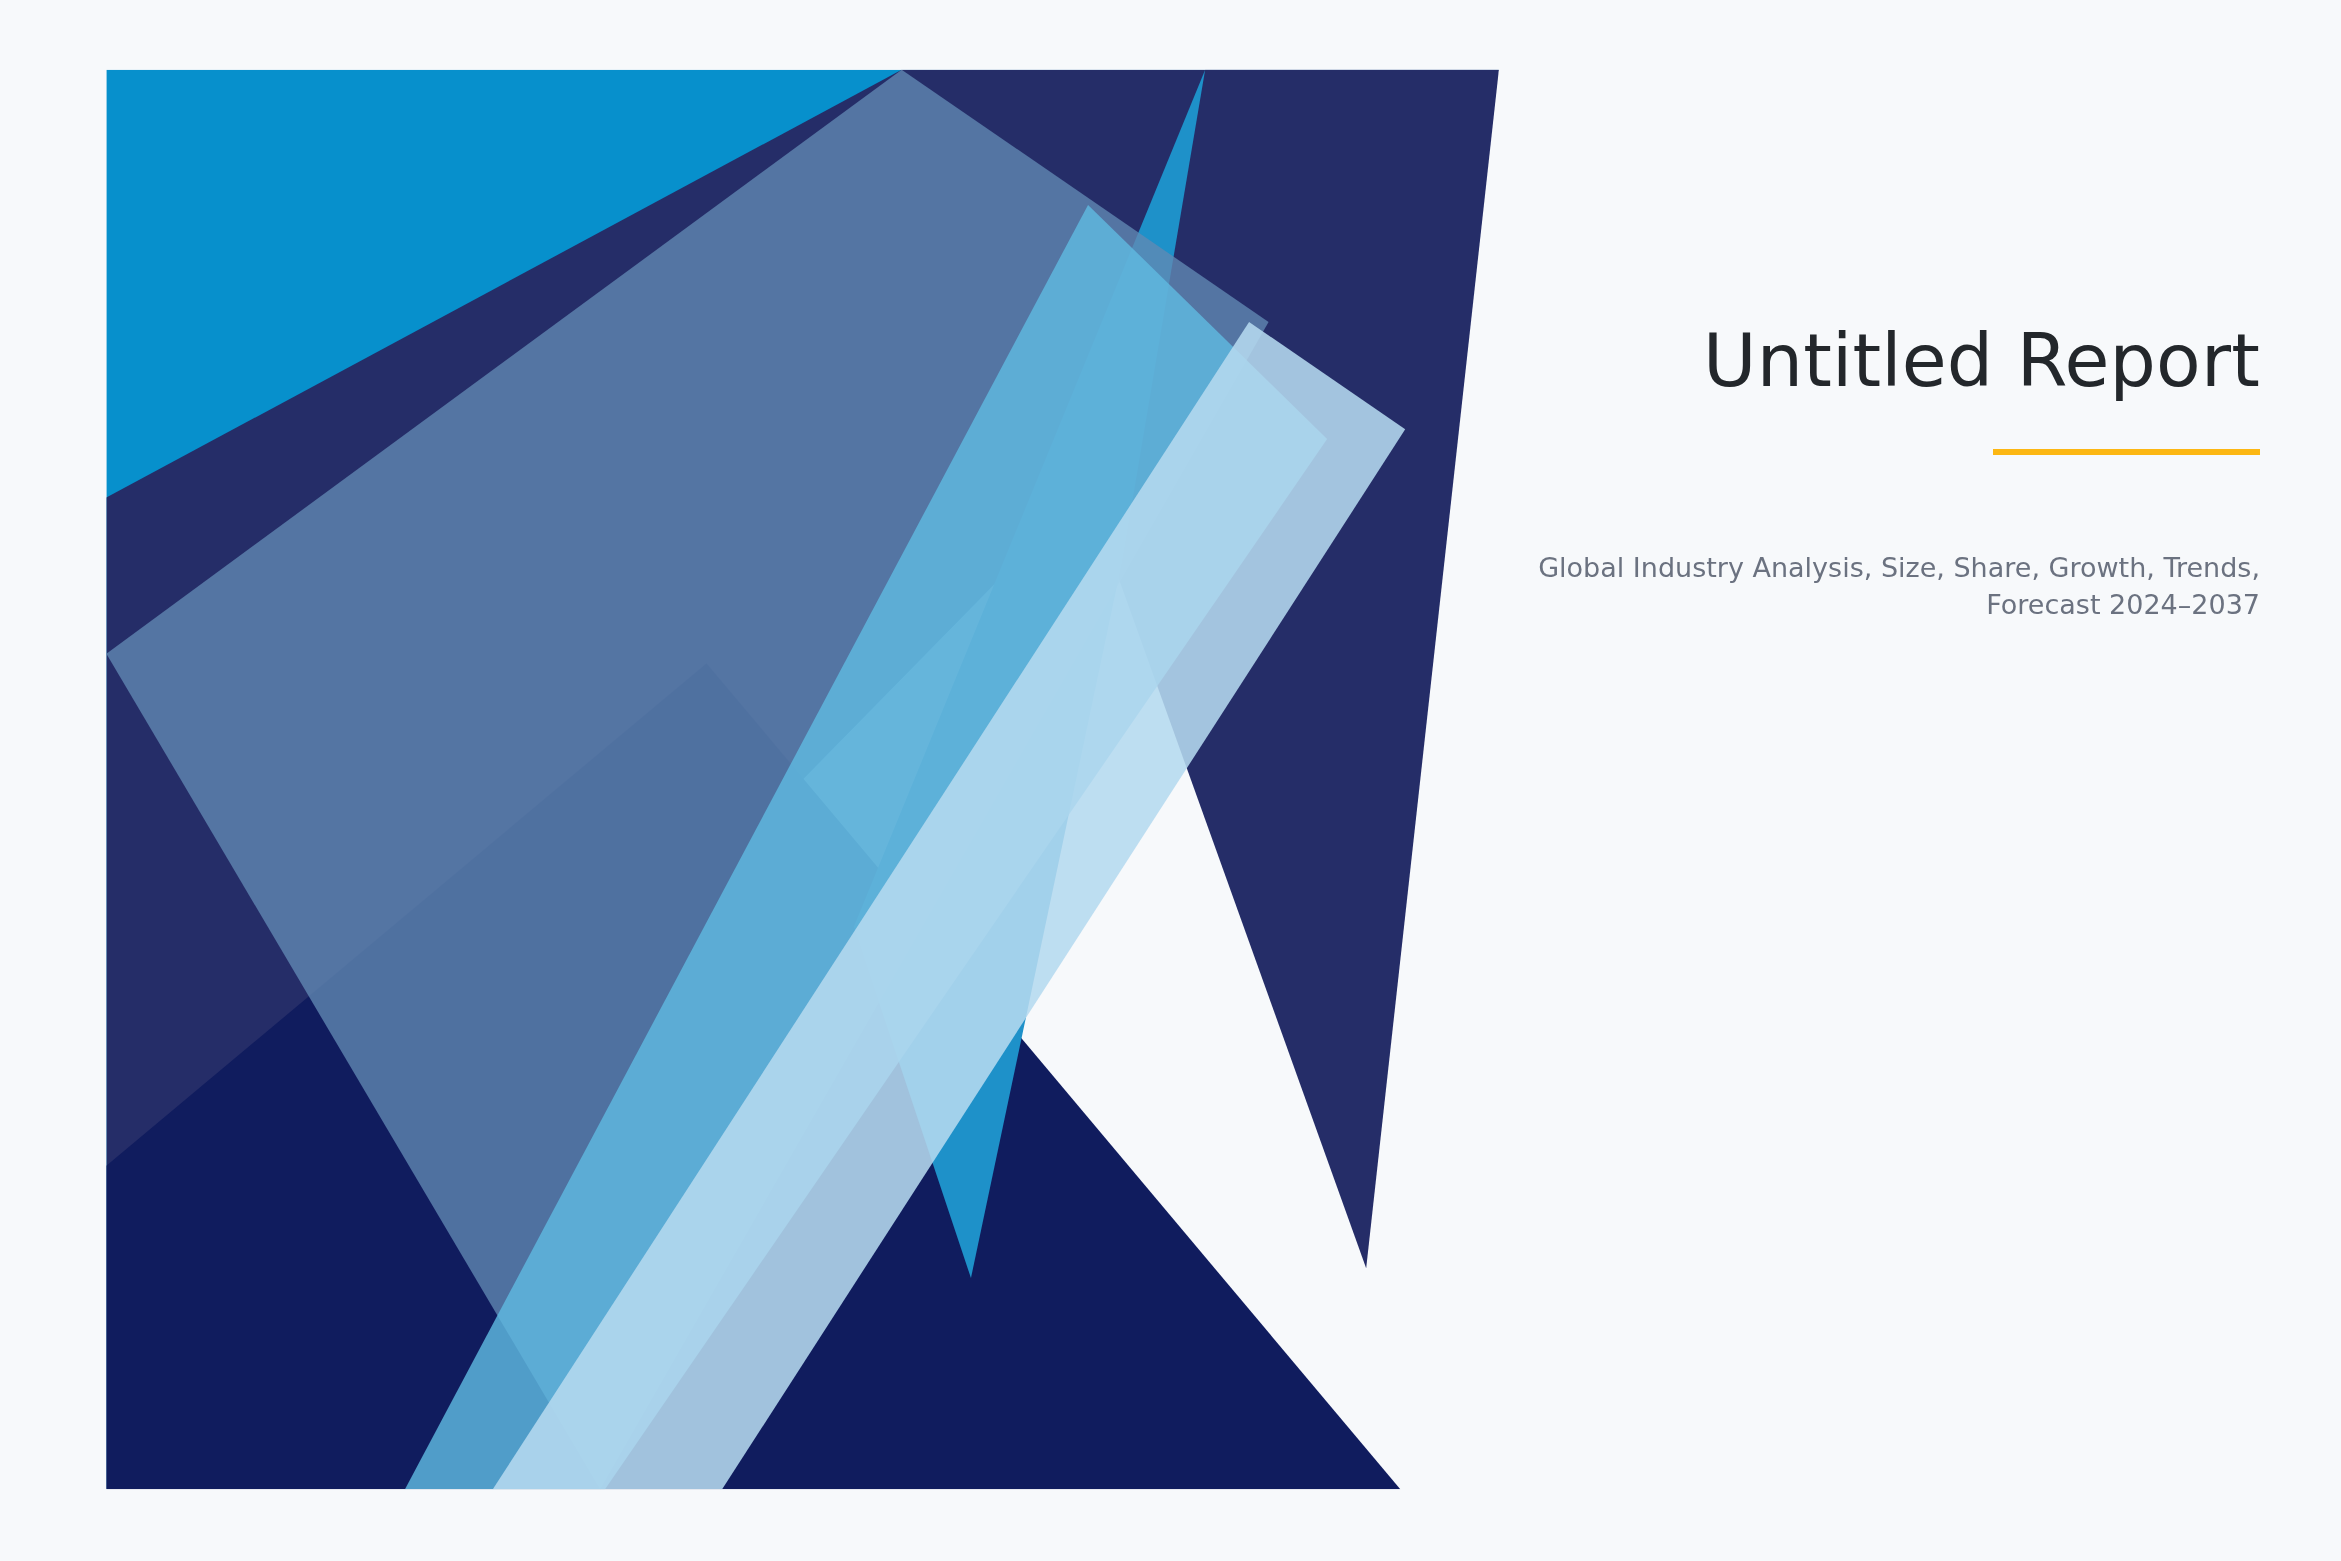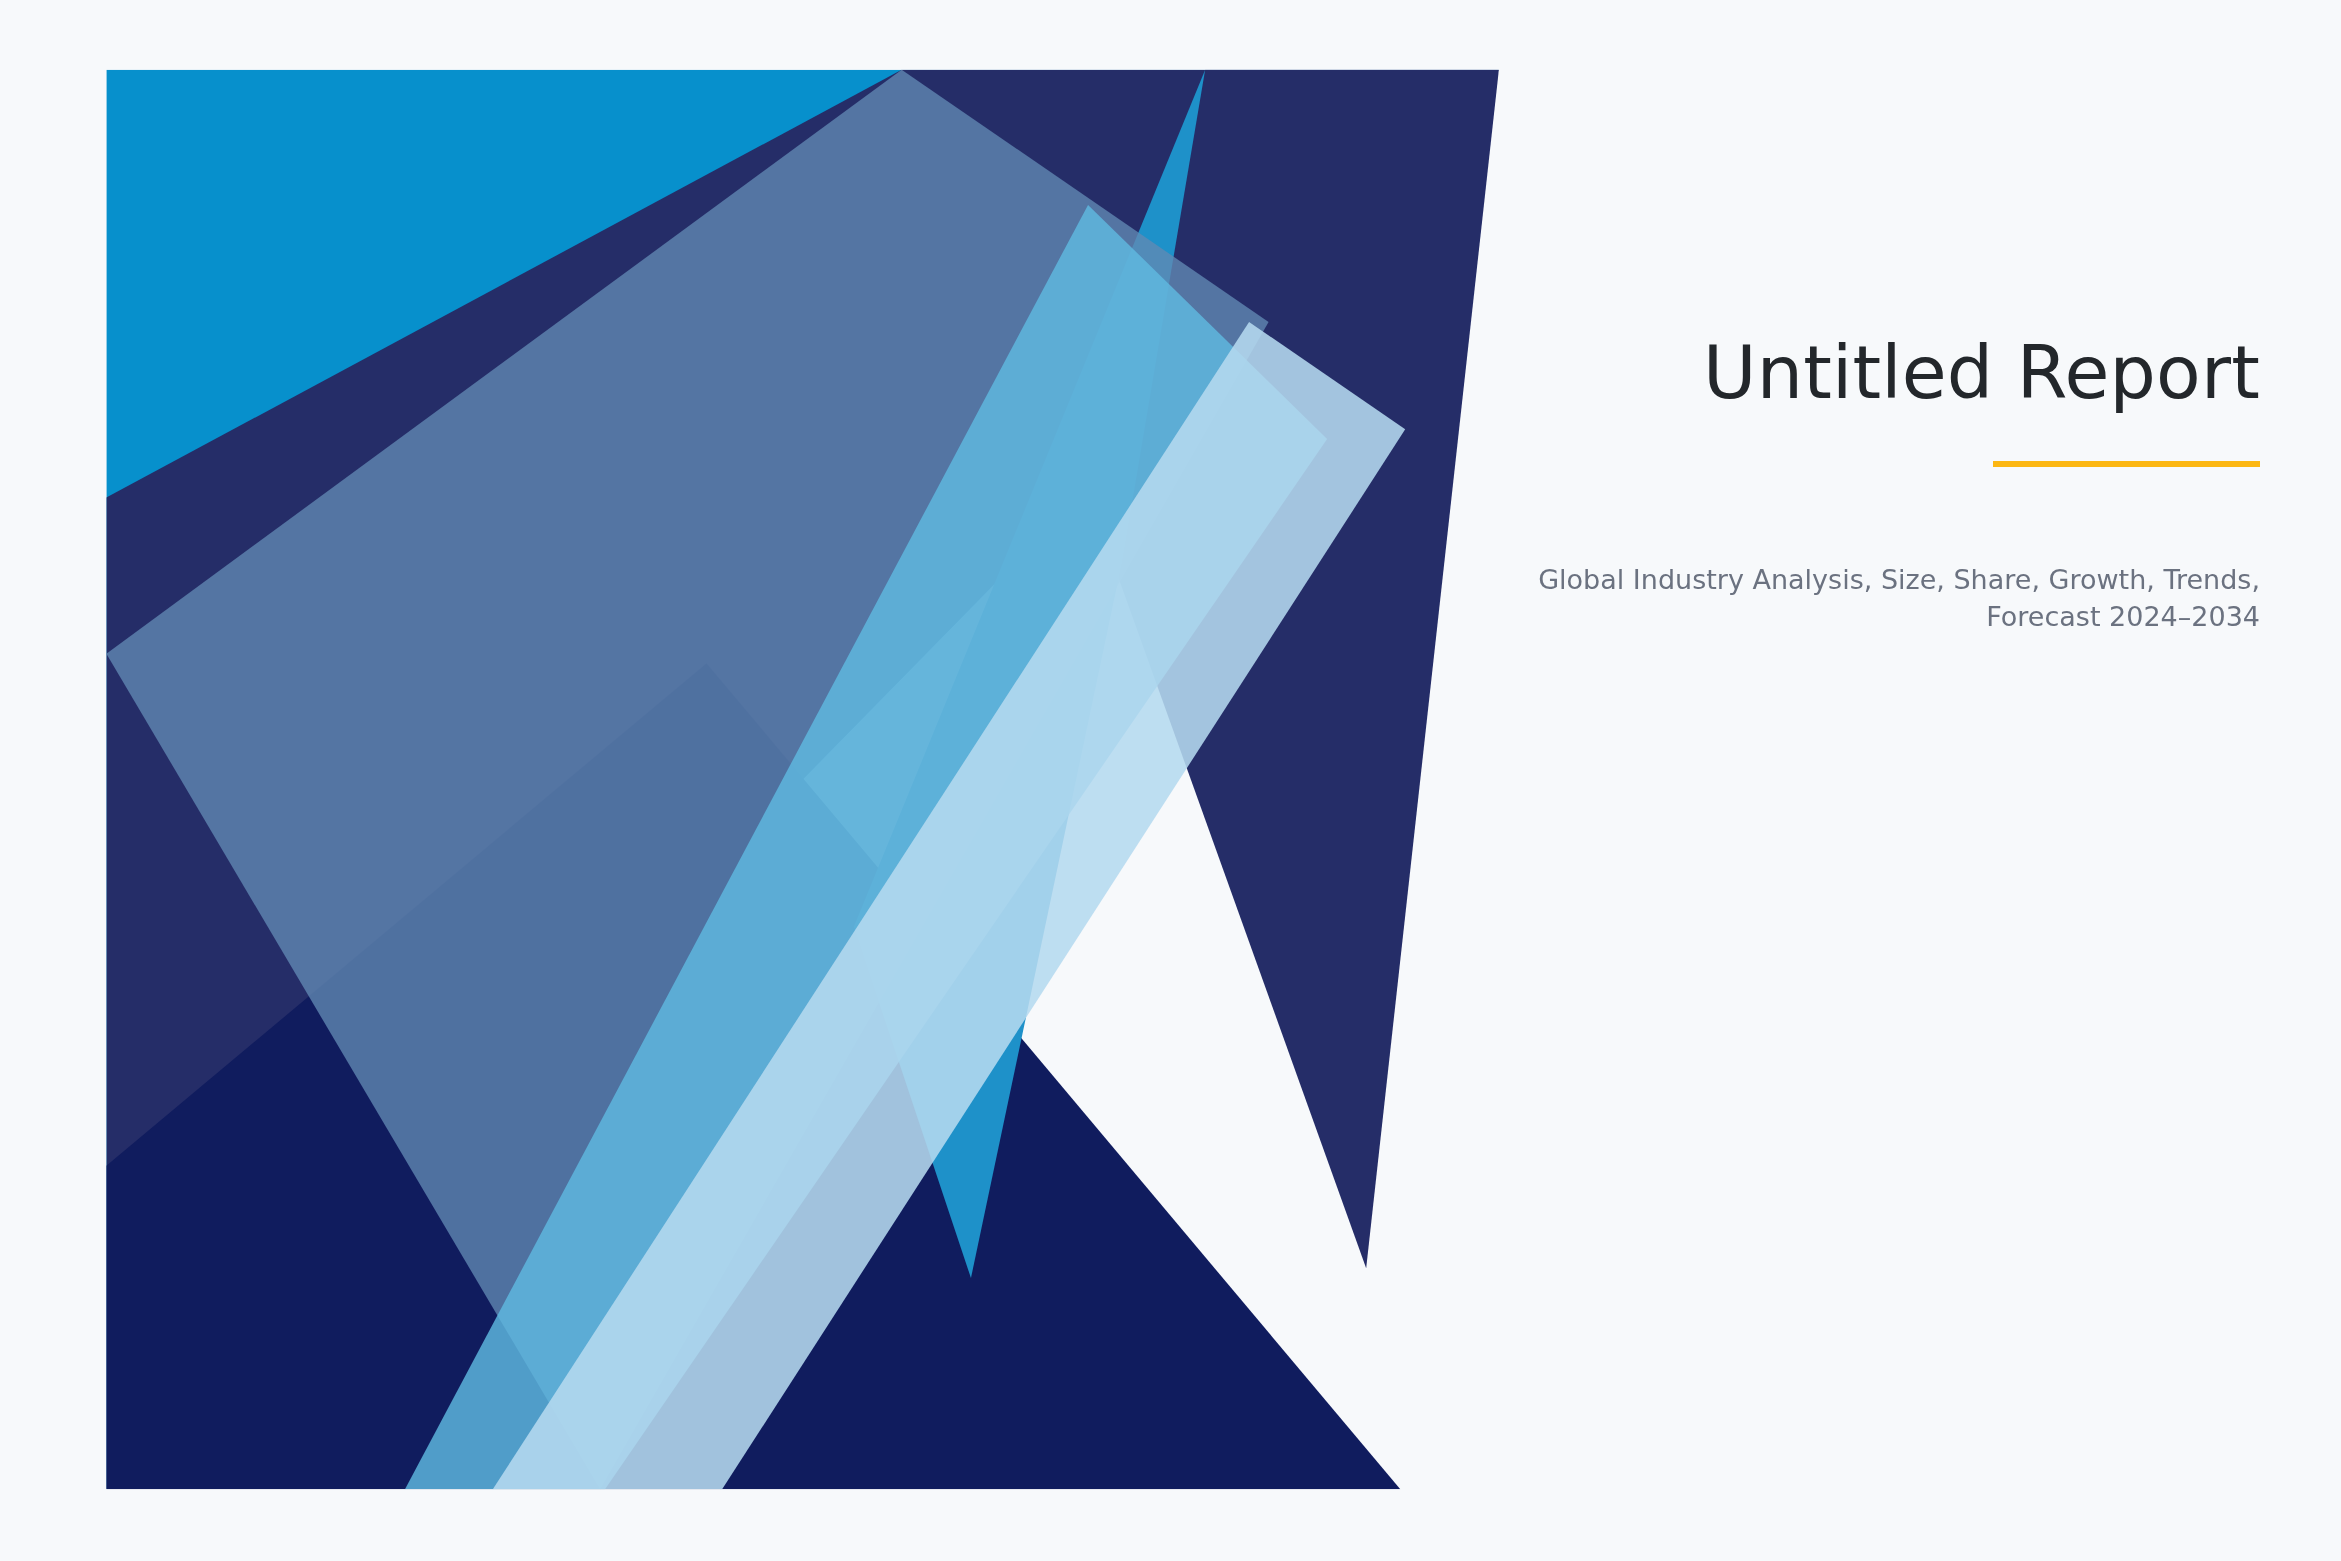--- a/index.html
+++ b/index.html
@@ -23,21 +23,21 @@
     position: absolute;
     left: 0;
     top: 0;
     width: 2342px;
     height: 1561px;
     display: block;
   }
   #text-block {
     position: absolute;
     left: 1513px;
-    top: 332px;
+    top: 320px;
     width: 747px;
     text-align: right;
   }
   #report-title {
     font-family: "DejaVu Sans", sans-serif;
     font-size: 73px;
     font-weight: 400;
     color: #23272B;
     line-height: 1.12;
     letter-spacing: 0.2px;
@@ -78,17 +78,17 @@
       <polygon points="2470,143 2300,1150 1990,2620 1750,1900" fill="#1E91C9" opacity="1"></polygon>
       <polygon points="1848,143 2600,660 1230,3053 218,1340" fill="#6189B4" opacity="0.78"></polygon>
       <polygon points="2230,420 2720,900 1240,3053 830,3053" fill="#5FB9E0" opacity="0.82"></polygon>
       <polygon points="2560,660 2880,880 1480,3053 1010,3053" fill="#B5DAEF" opacity="0.88"></polygon>
     </g>
   </svg>
 
   <div id="text-block">
     <h1 id="report-title" style="color: rgb(35, 39, 43);">Untitled Report</h1>
     <div id="accent-rule" style="background: rgb(252, 183, 19);"></div>
-    <p id="report-subtitle" style="color: rgb(107, 114, 128);">Global Industry Analysis, Size, Share, Growth, Trends, Forecast 2024–2034</p>
+    <p id="report-subtitle" style="color: rgb(107, 114, 128);">Global Industry Analysis, Size, Share, Growth, Trends, Forecast 2024–2037</p>
   </div>
 
 </div>
 
 
 </body></html>

